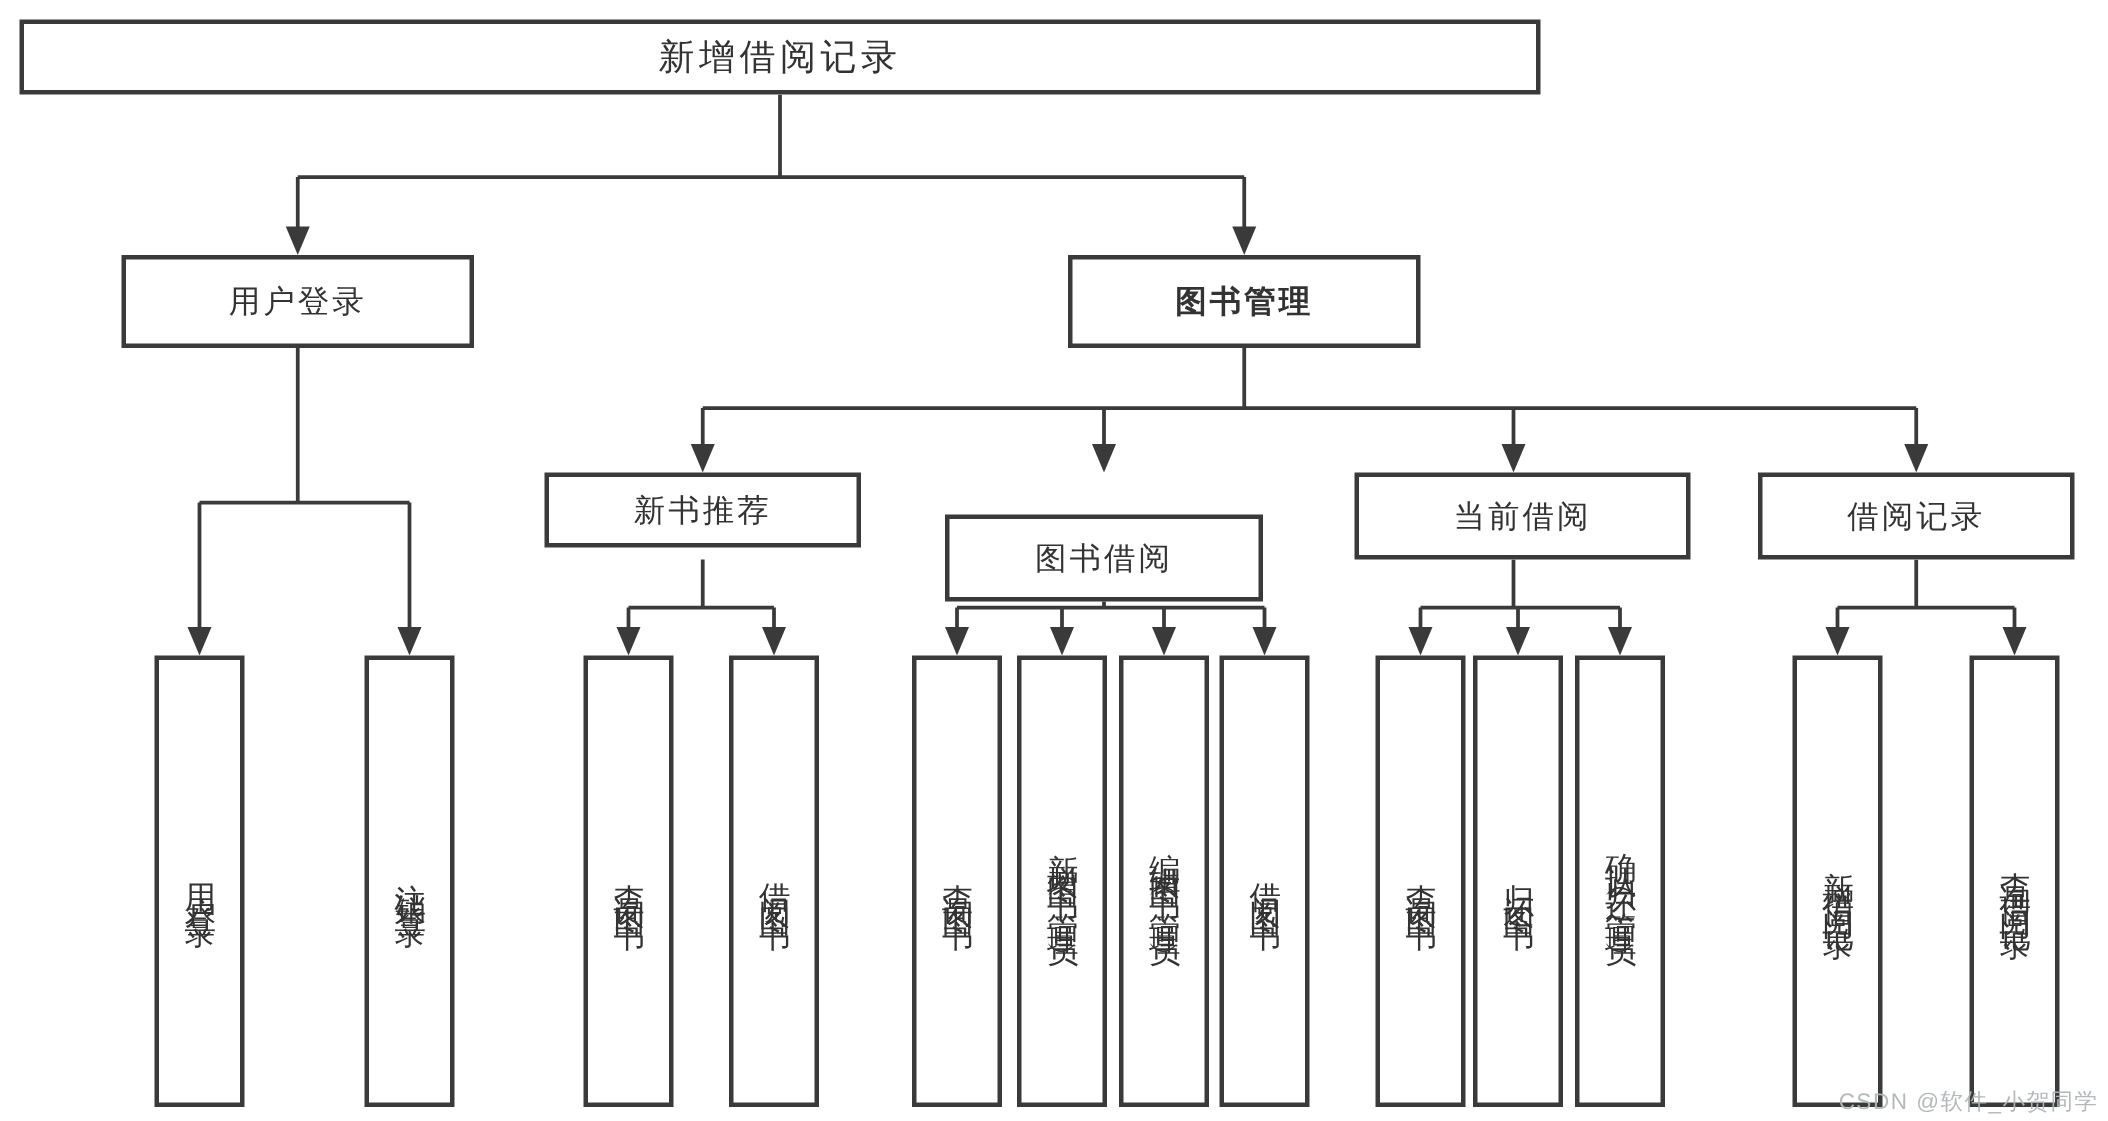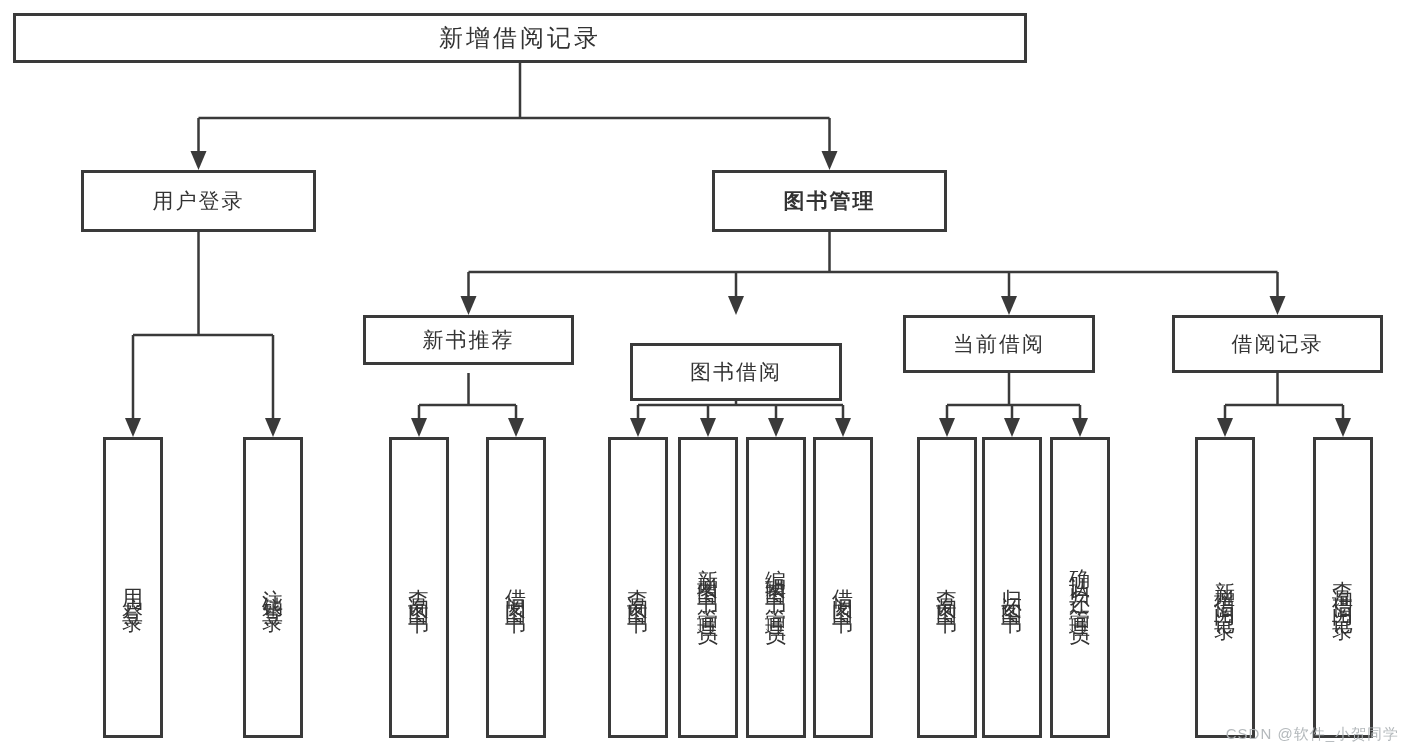--- a/index.html
+++ b/index.html
@@ -35,21 +35,21 @@
     color:rgba(176,181,184,0.95);
     letter-spacing:1px;
     white-space:nowrap;
   }
   
   #n-root        { left:13px;   top:13px;  width:1014px; height:50px; }
   #n-login-grp   { left:81px;   top:170px; width:235px;  height:62px; }
   #n-book-mgmt   { left:712px;  top:170px; width:235px;  height:62px;font-weight:bold; }
   #n-new-book    { left:363px;  top:315px; width:211px;  height:50px; }
   #n-borrow      { left:630px;  top:315px; width:212px;  height:58px;margin-top:28px; }
-  #n-current     { left:903px;  top:315px; width:192px;  height:58px; }
+  #n-current     { left:903px;  top:315px; width:224px;  height:58px; }
   #n-records     { left:1172px; top:315px; width:211px;  height:58px; }
   .leaf          { top:437px; width:60px; height:301px; }
   #n-user-login  { left:103px;  }
   #n-logout      { left:243px;  }
   #n-nb-query    { left:389px;  }
   #n-nb-borrow   { left:486px;  }
   #n-bb-query    { left:608px;  }
   #n-bb-add      { left:678px;  }
   #n-bb-edit     { left:746px;  }
   #n-bb-borrow   { left:813px;  }

